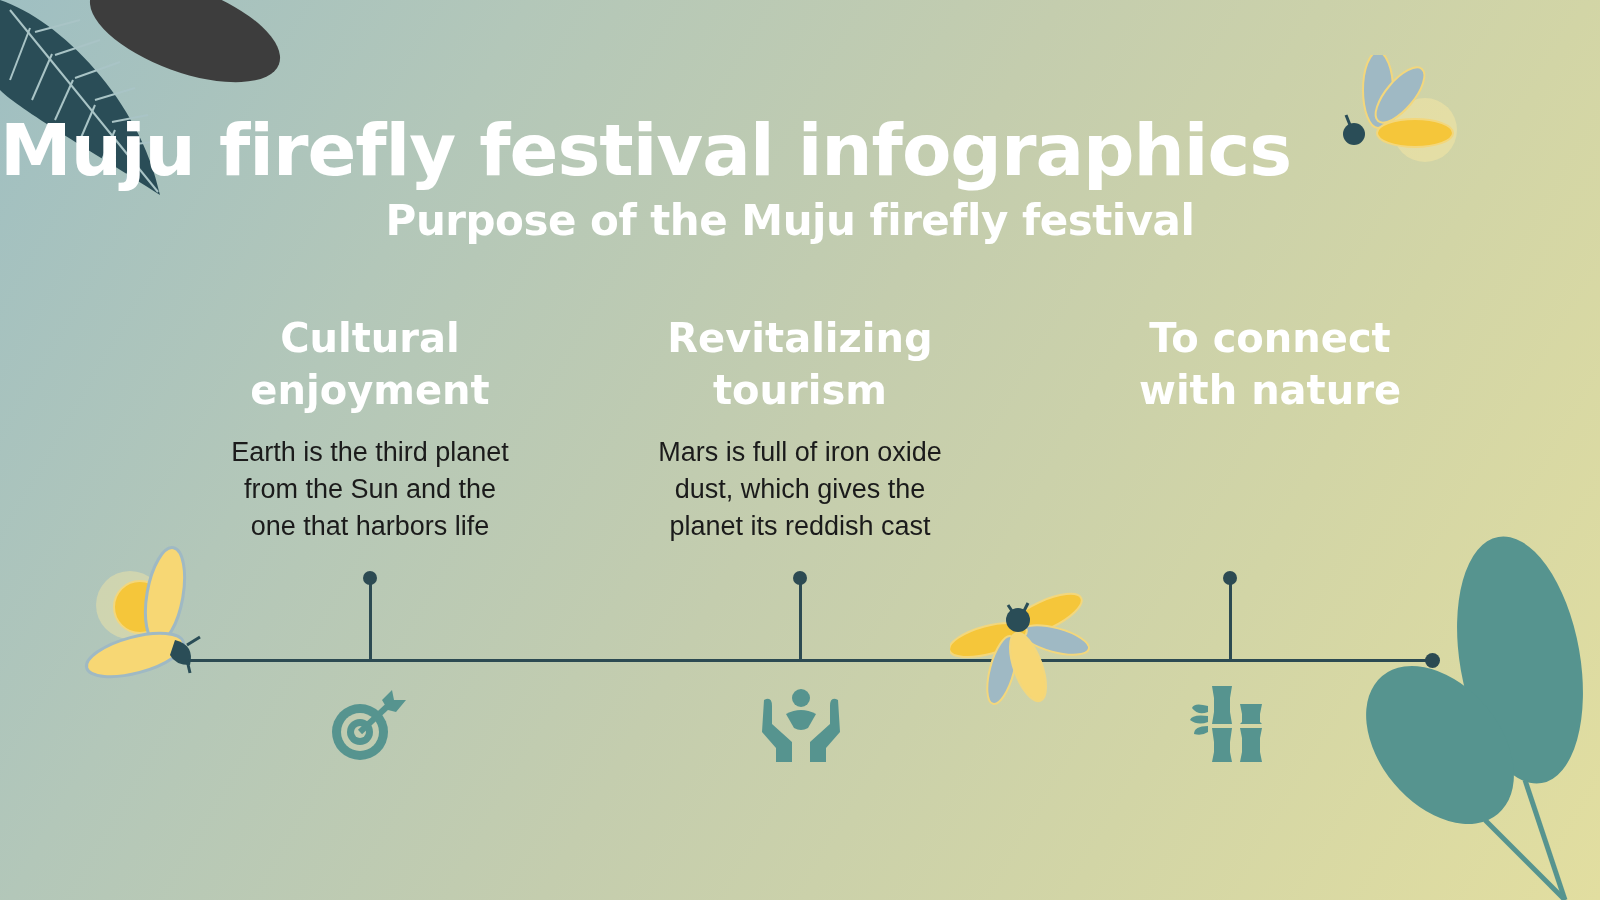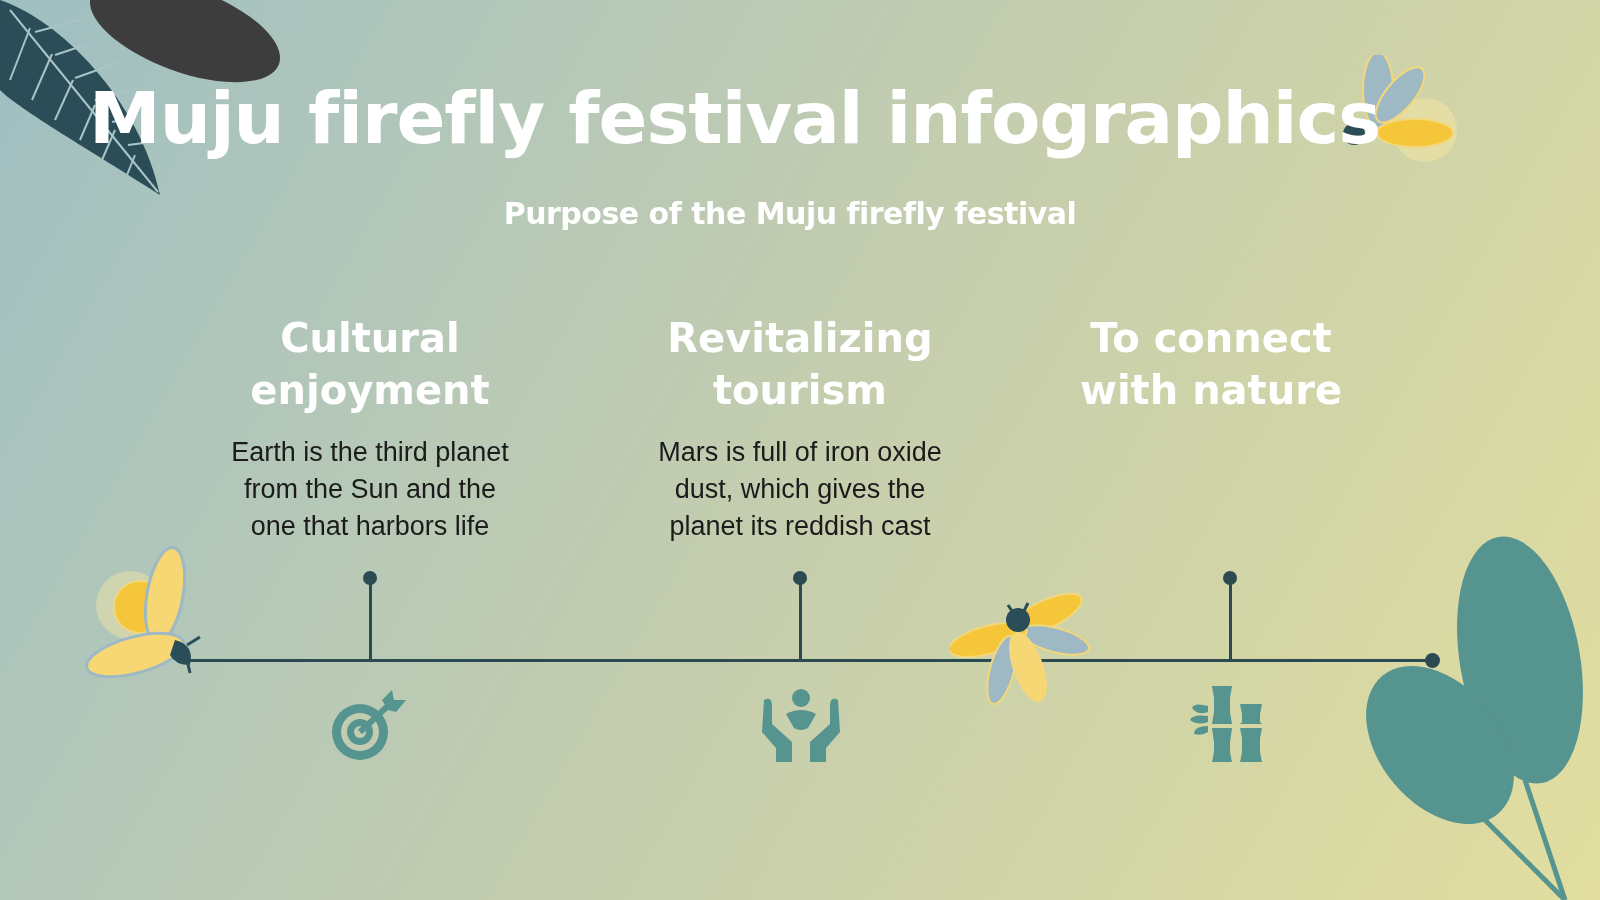--- a/index.html
+++ b/index.html
@@ -3,27 +3,27 @@
 <meta charset="utf-8">
 <style>
   html, body { margin:0; padding:0; }
   body { width:1600px; height:900px; overflow:hidden; font-family:"Liberation Sans", sans-serif; }
   .slide {
     position:relative; width:1600px; height:900px; overflow:hidden;
     background: linear-gradient(120deg, #9fbfc2 0%, #b3c7b9 25%, #c4cdae 50%, #d2d5a6 75%, #e2dea0 100%);
   }
   .deco { position:absolute; }
   .title {
-    position:absolute; left:0; top:76px; width:1380px; text-align:right;
+    position:absolute; left:0; top:108px; width:1380px; text-align:left;
     color:#ffffff; font-weight:bold; font-size:72px; letter-spacing:-1px;
     font-family:"DejaVu Sans", sans-serif;
   }
   .subtitle {
     position:absolute; left:0; top:196px; width:1580px; text-align:center;
-    color:#ffffff; font-weight:bold; font-size:30px; letter-spacing:-0.5px;
+    color:#ffffff; font-weight:bold; font-size:42px; letter-spacing:-0.5px;
     font-family:"DejaVu Sans", sans-serif;
   }
   .col { position:absolute; top:312px; width:380px; text-align:center; }
   .col-heading {
     color:#ffffff; font-weight:bold; font-size:40px; line-height:52px;
     font-family:"DejaVu Sans", sans-serif; white-space:pre-line;
   }
   .col-text {
     margin-top:18px; color:#1b1b1b; font-size:27px; line-height:37px;
     font-family:"Liberation Sans", sans-serif; white-space:pre-line;
@@ -78,21 +78,21 @@
 dust, which gives the
 planet its reddish cast</div>
   </div>
   <div class="col" style="left:180px">
     <div class="col-heading">Cultural
 enjoyment</div>
     <div class="col-text">Earth is the third planet
 from the Sun and the
 one that harbors life</div>
   </div>
-  <div class="col" style="left:1021px">
+  <div class="col" style="left:1080px">
     <div class="col-heading">To connect
 with nature</div>
   </div>
 
   <div class="timeline-line"></div>
   <div class="end-dot"></div>
 
   <div class="stem" style="left:369px"></div>
   <div class="stem-dot" style="left:363px"></div>
   <div class="stem" style="left:799px"></div>

